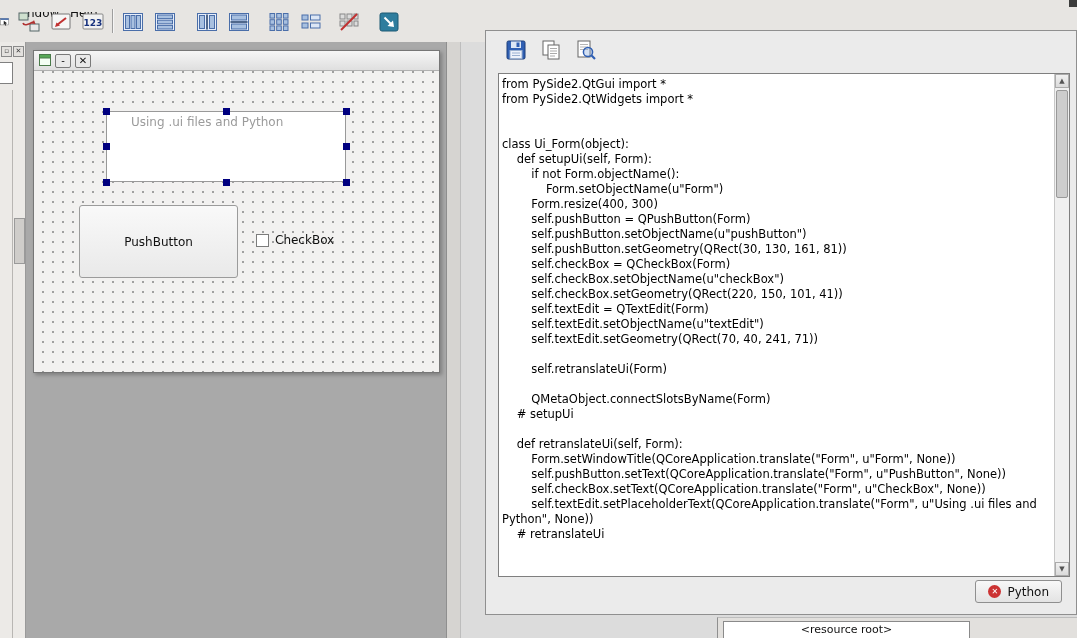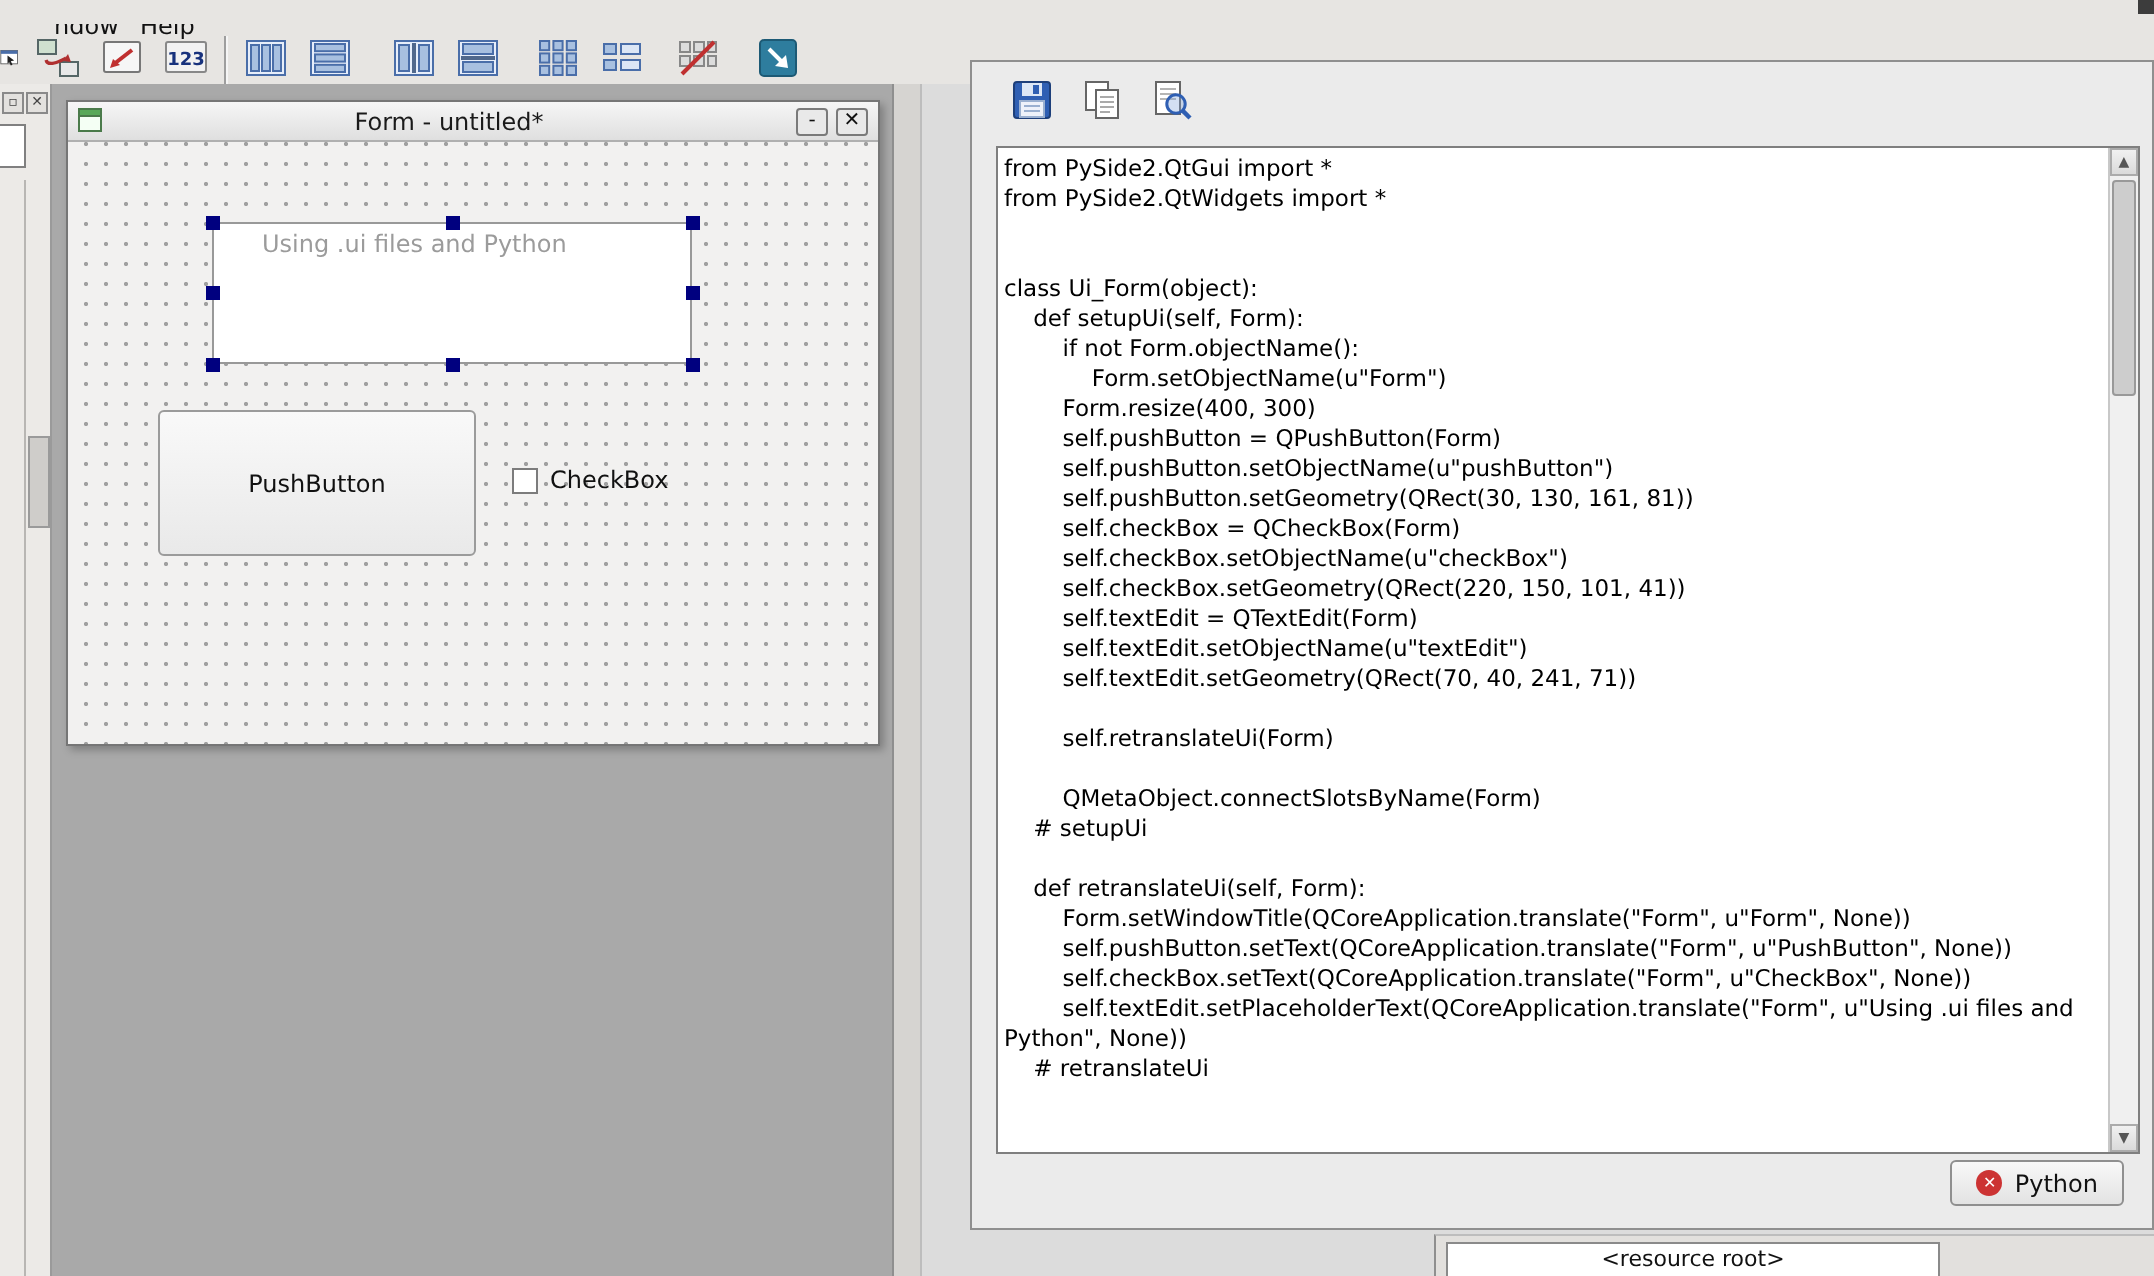--- a/index.html
+++ b/index.html
@@ -8,21 +8,21 @@
   #screen { position:relative; width:1077px; height:638px; overflow:hidden; }
 
   
   #menubar { position:absolute; left:0; top:12px; width:470px; height:9px; overflow:hidden; }
   #menubar span { position:absolute; top:-6px; font-size:12px; color:#111; }
   #menu-window { left:27px; }
   #menu-help { left:70px; }
   #corner-fragment { position:absolute; left:1069px; top:0; width:8px; height:7px; background:#3c3c3c; }
 
   
-  #main-toolbar { position:absolute; left:0; top:9px; width:470px; height:33px; display:flex; align-items:flex-end; gap:6px; }
+  #main-toolbar { position:absolute; left:0; top:9px; width:470px; height:33px; display:flex; align-items:flex-start; gap:6px; }
   .tbicon { width:26px; height:26px; display:flex; align-items:center; justify-content:center; flex:0 0 auto; }
   .tbicon.clip { width:10px; overflow:hidden; justify-content:flex-start; }
   .tbsep { width:2px; height:24px; border-left:1px solid #9e9e9e; border-right:1px solid #f5f5f5; flex:0 0 auto; }
   .ml10 { margin-left:10px; } .ml8 { margin-left:8px; } .ml6 { margin-left:6px; }
 
   
   #left-panel { position:absolute; left:0; top:42px; width:26px; height:596px; background:#eceae7; border-right:1px solid #9a9a9a; }
   .dockbtn { position:absolute; width:11px; height:11px; border:1px solid #8a8a8a; background:#e3e1de; font-size:7px; line-height:9px; text-align:center; color:#444; }
   #dock-float-button { left:1px; top:4px; }
   #dock-close-button { left:13px; top:4px; }
@@ -194,21 +194,20 @@
   <div id="right-bg"></div>
 
   <div id="form-window">
     <div id="form-titlebar">
       <span>
         <svg width="12" height="12" viewBox="0 0 12 12">
             <rect x="0.5" y="0.5" width="11" height="11" fill="#f4fff4" stroke="#4a7a4a"></rect>
             <rect x="0.5" y="0.5" width="11" height="3.5" fill="#58a858" stroke="#4a7a4a"></rect>
           </svg>
       </span>
-      <span id="form-title">Form - untitled*</span>
       <span class="wbtn">-</span>
       <span class="wbtn close">✕</span>
     </div>
     <div id="form-canvas">
       <div id="textedit-widget">
         <span>Using .ui files and Python</span>
       </div>
       <div class="handle" style="left:69px;top:37px"></div>
       <div class="handle" style="left:189px;top:37px"></div>
       <div class="handle" style="left:309px;top:37px"></div>

